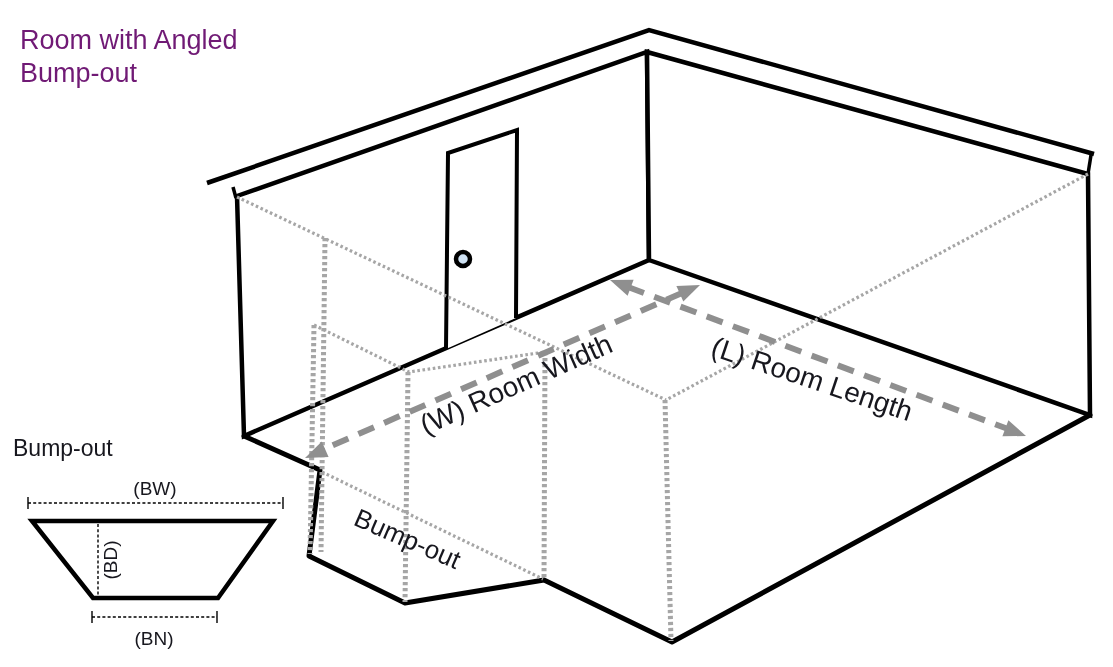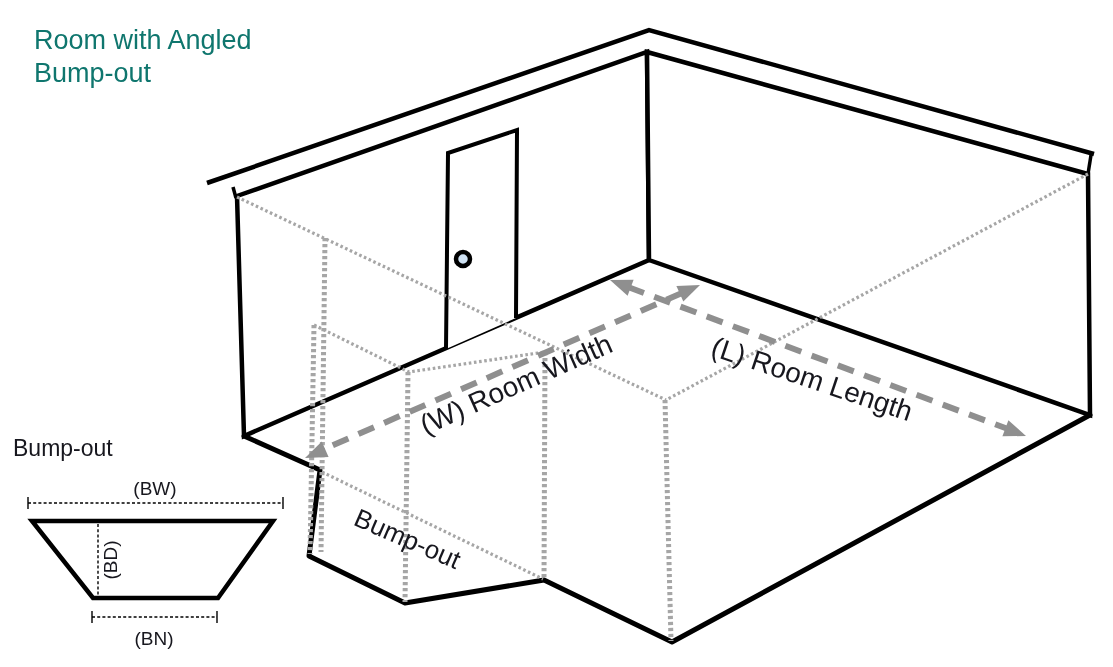--- a/index.html
+++ b/index.html
@@ -1,20 +1,20 @@
 <!DOCTYPE html>
 <html><head>
 <meta charset="utf-8">
 <style>
   html,body{margin:0;padding:0;background:#fff;}
   #canvas{position:relative;width:1113px;height:667px;background:#fff;overflow:hidden;
           font-family:"Liberation Sans", sans-serif;}
   #diagram-svg{position:absolute;left:0;top:0;}
-  .page-title{position:absolute;left:34px;top:24px;font-size:27px;line-height:33px;
-              color:#0f766e;white-space:nowrap;}
+  .page-title{position:absolute;left:20px;top:24px;font-size:27px;line-height:33px;
+              color:#701a75;white-space:nowrap;}
   .page-title span{display:block;}
   text{font-family:"Liberation Sans", sans-serif;}
   .dim-label{font-size:28px;}
   .bump-label{font-size:26px;}
   .inset-title{font-size:23px;}
   .inset-dim{font-size:19px;}
 </style>
 </head>
 <body>
 

